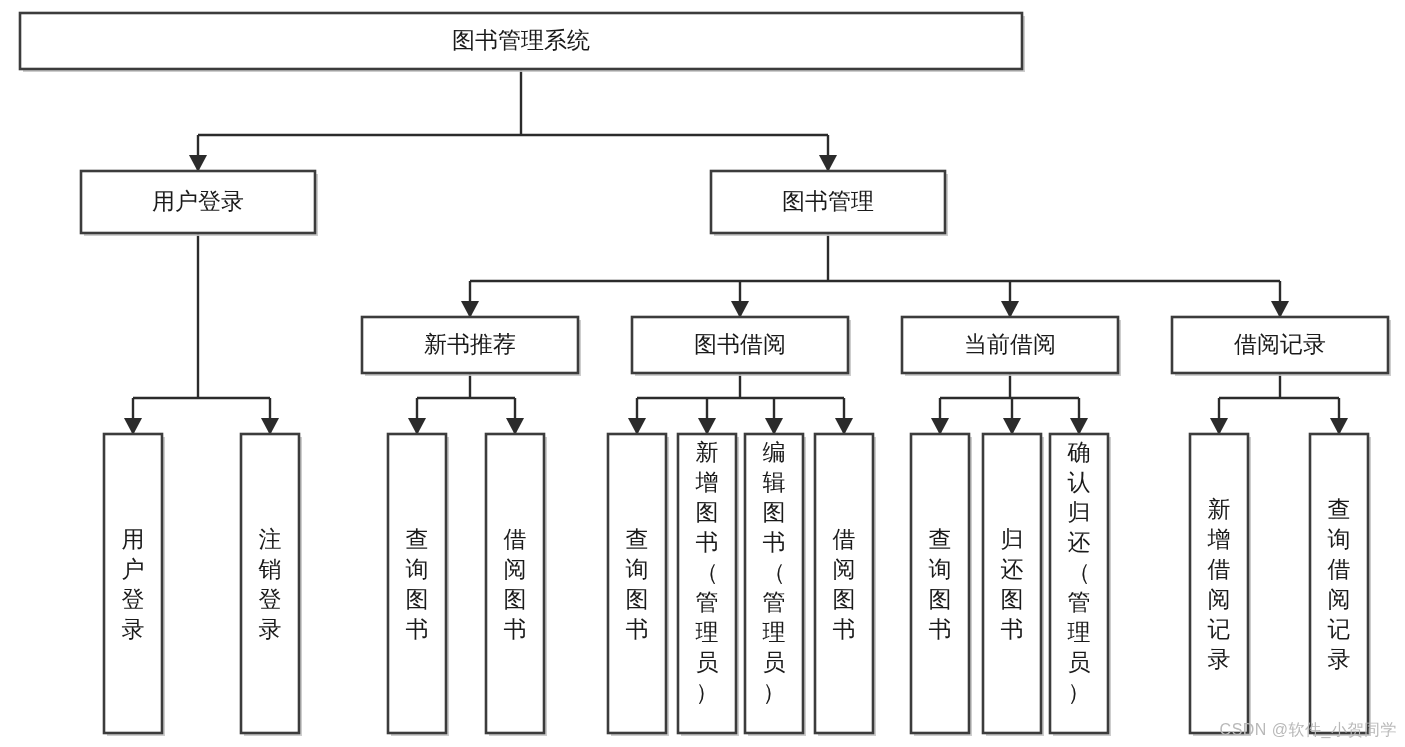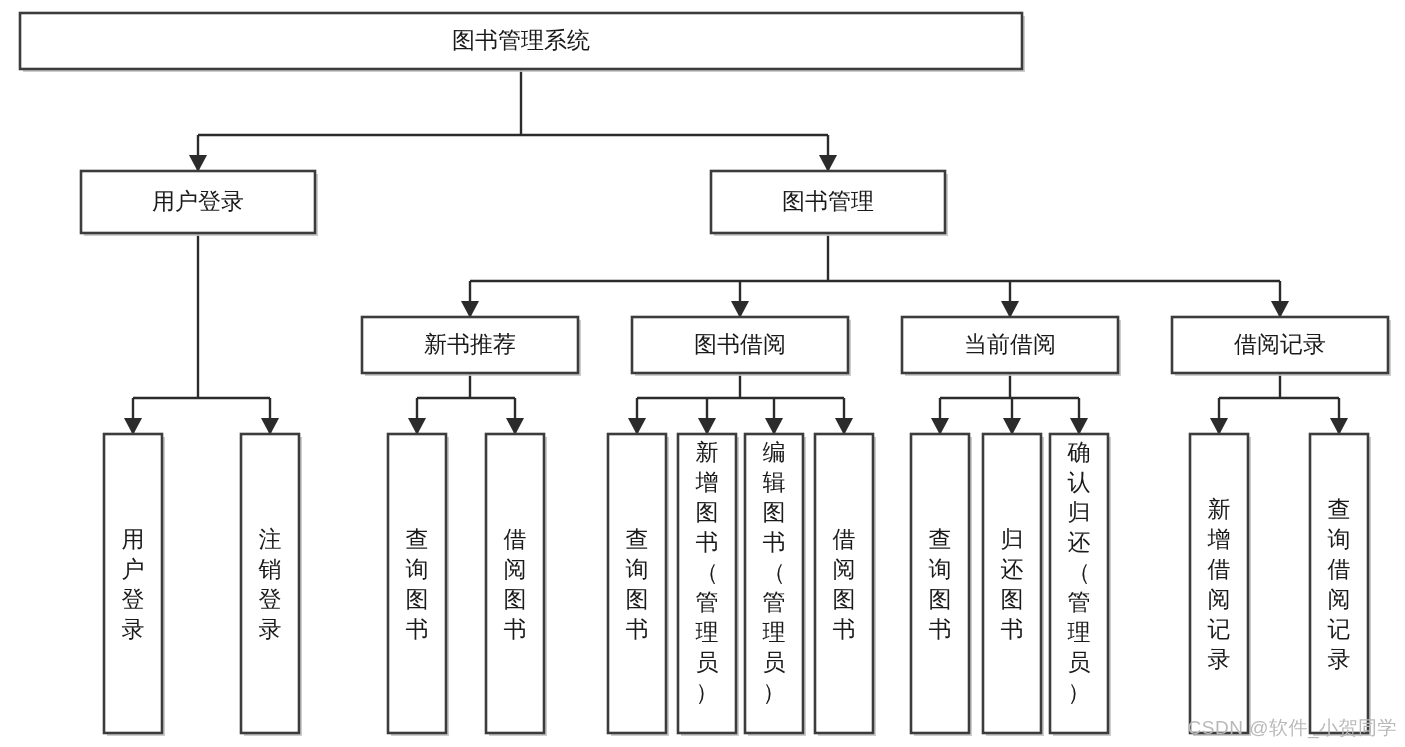--- a/index.html
+++ b/index.html
@@ -56,21 +56,21 @@
     font-family: "Liberation Sans", "DejaVu Sans", sans-serif;
     font-size: 23px;
     fill: #1a1a1a;
     text-anchor: middle;
   }
   .watermark {
     position: absolute;
     right: 8px;
     bottom: 6px;
     font-family: "Liberation Sans", "DejaVu Sans", sans-serif;
-    font-size: 19px;
+    font-size: 16px;
     color: #b9b9b9;
     letter-spacing: 0.5px;
     white-space: nowrap;
     user-select: none;
   }
 </style>
 </head>
 <body>
 
 <div id="diagram-root">

